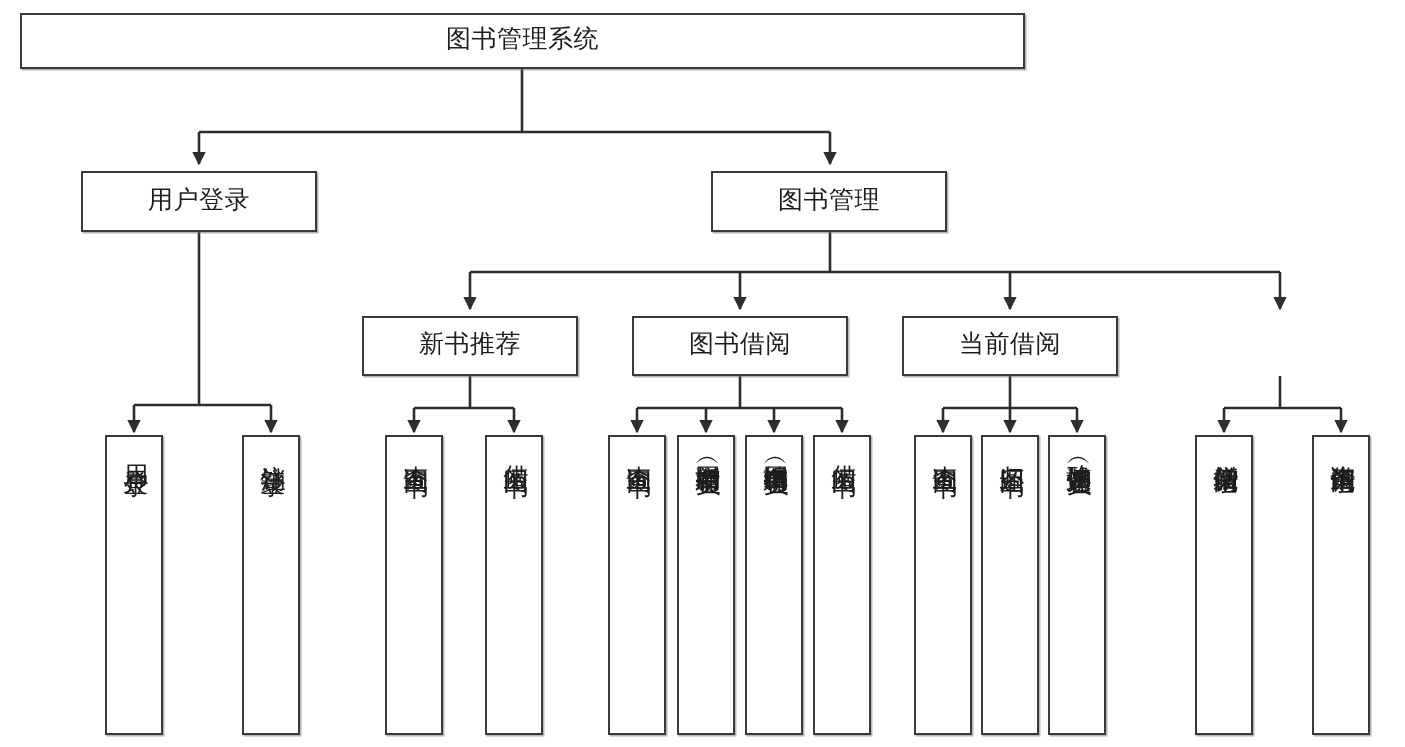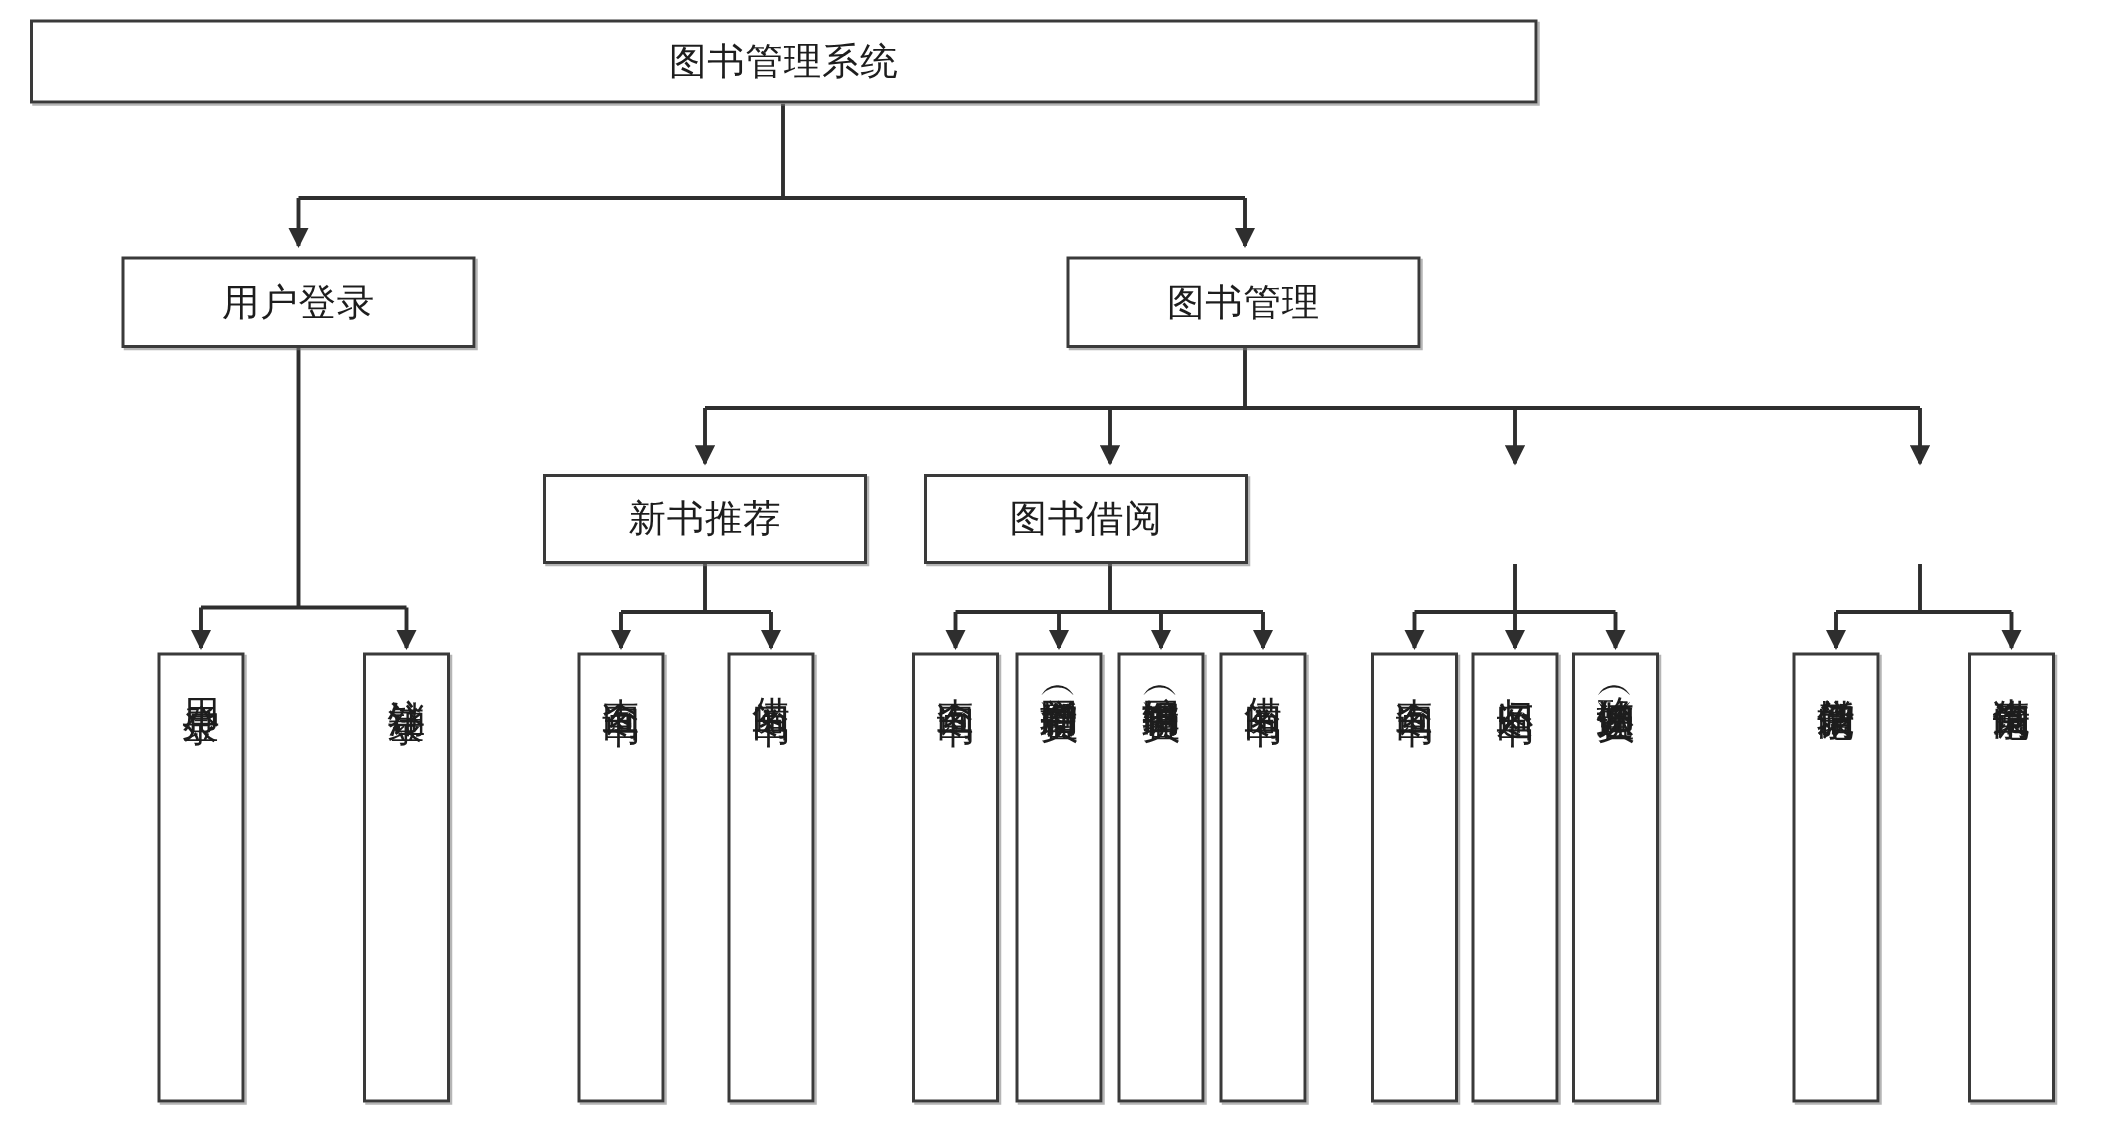--- a/index.html
+++ b/index.html
@@ -28,20 +28,21 @@
   .node {
     position: absolute;
     box-sizing: border-box;
     background: #ffffff;
     border: 2px solid #3a3a3a;
     box-shadow: 1.5px 1.5px 0 0 rgba(120,120,120,0.55);
     display: flex;
     align-items: center;
     justify-content: center;
     z-index: 2;
+    font-family: Liberation Mono, monospace;
   }
   .node .label {
     color: #1d1d1d;
     line-height: 1.02;
     text-align: center;
     white-space: nowrap;
   }
   
   .node.h .label {
     font-size: 25px;
@@ -141,22 +142,25 @@
   <div class="node h" style="left:81px; top:171px; width:236px; height:61px;">
     <span class="label">用户登录</span>
   </div>
   <div class="node h" style="left:362px; top:316px; width:216px; height:60px;">
     <span class="label">新书推荐</span>
   </div>
 
   <div class="node h" style="left:711px; top:171px; width:236px; height:61px;">
     <span class="label">图书管理</span>
   </div>
-  <div class="node h" style="left:616px; top:316px; width:216px; height:60px;">
+  <div class="node h" style="left:632px; top:316px; width:216px; height:60px;">
     <span class="label">图书借阅</span>
+  </div>
+  <div class="node h" style="left:902px; top:316px; width:216px; height:60px;">
+    <span class="label">当前借阅</span>
   </div>
 
   <div class="node v" style="left:105px; top:435px; width:58px; height:300px;">
     <span class="label">用户登录</span>
   </div>
   <div class="node v" style="left:242px; top:435px; width:58px; height:300px;">
     <span class="label">注销登录</span>
   </div>
 
   <div class="node v" style="left:385px; top:435px; width:58px; height:300px;">

